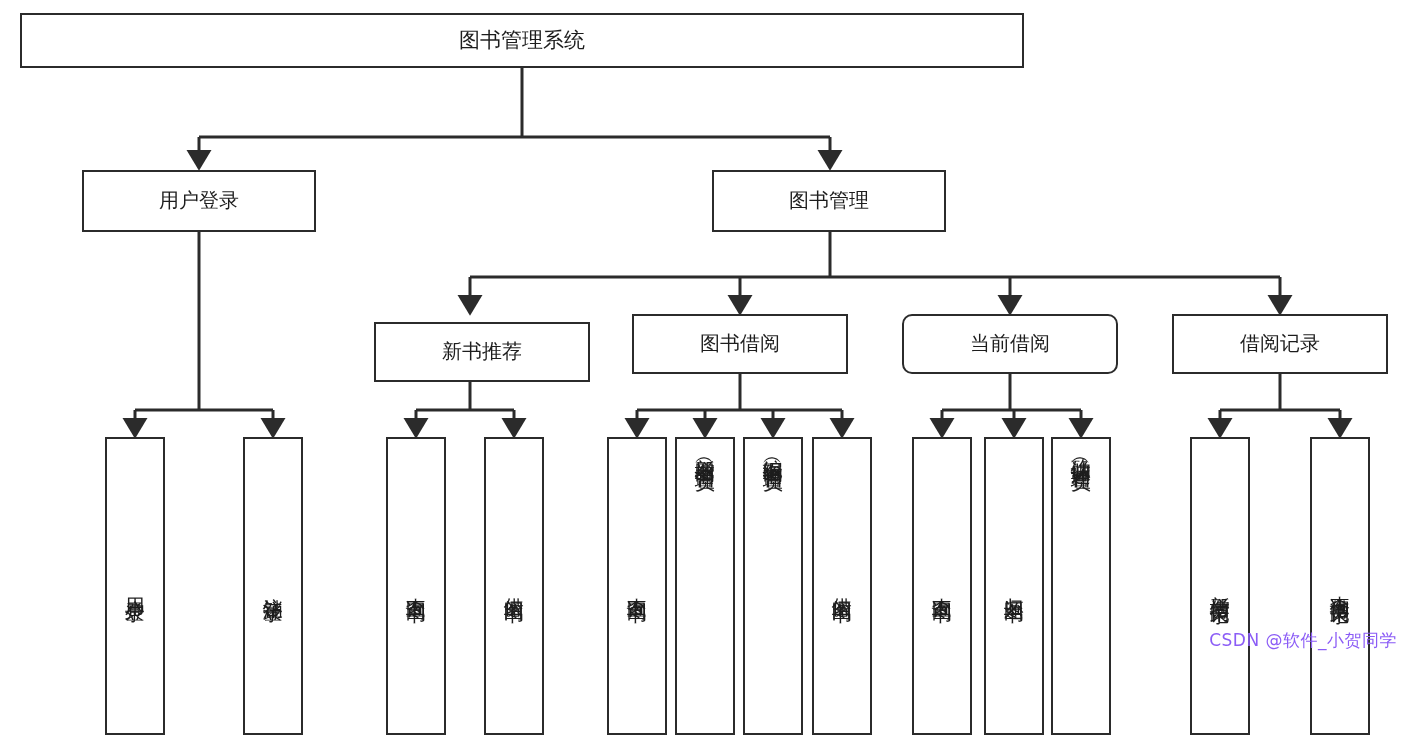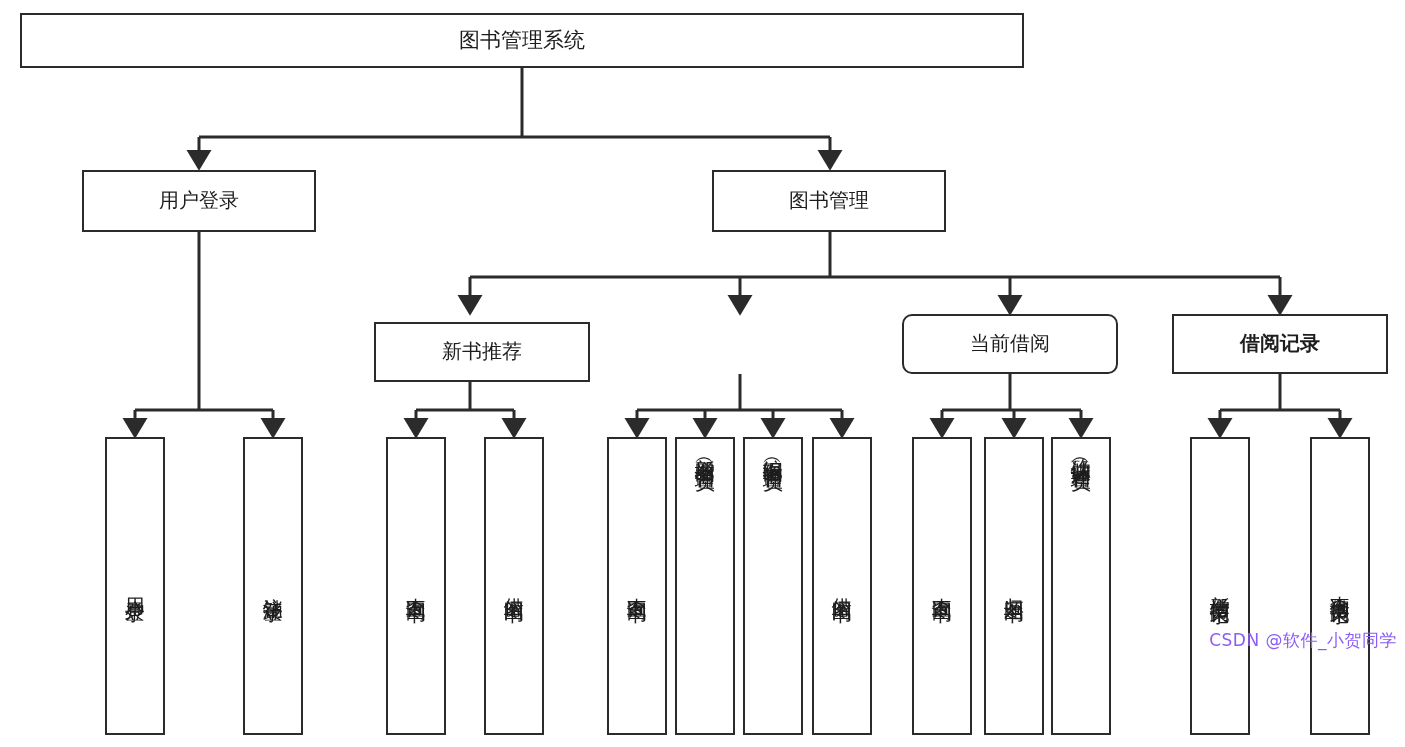--- a/index.html
+++ b/index.html
@@ -82,24 +82,27 @@
   <div class="node lvl2" style="left:82px;top:170px;width:234px;height:62px;">
     <span class="lbl">用户登录</span>
   </div>
   <div class="node lvl2" style="left:712px;top:170px;width:234px;height:62px;">
     <span class="lbl">图书管理</span>
   </div>
 
   <div class="node lvl3" style="left:374px;top:314px;width:216px;height:60px;margin-top:8px;">
     <span class="lbl">新书推荐</span>
   </div>
+  <div class="node lvl3" style="left:632px;top:314px;width:216px;height:60px;">
+    <span class="lbl">图书借阅</span>
+  </div>
   <div class="node lvl3" style="left:902px;top:314px;width:216px;height:60px;border-radius:10px;">
     <span class="lbl">当前借阅</span>
   </div>
-  <div class="node lvl3" style="left:1172px;top:314px;width:216px;height:60px;font-weight:bold;">
+  <div class="node lvl3" style="left:1172px;top:314px;width:216px;height:60px;">
     <span class="lbl">借阅记录</span>
   </div>
 
   <div class="node leaf" style="left:105px;top:437px;width:60px;height:298px;">
     <span class="lbl">用户登录</span>
   </div>
   <div class="node leaf" style="left:243px;top:437px;width:60px;height:298px;">
     <span class="lbl">注销登录</span>
   </div>
 

